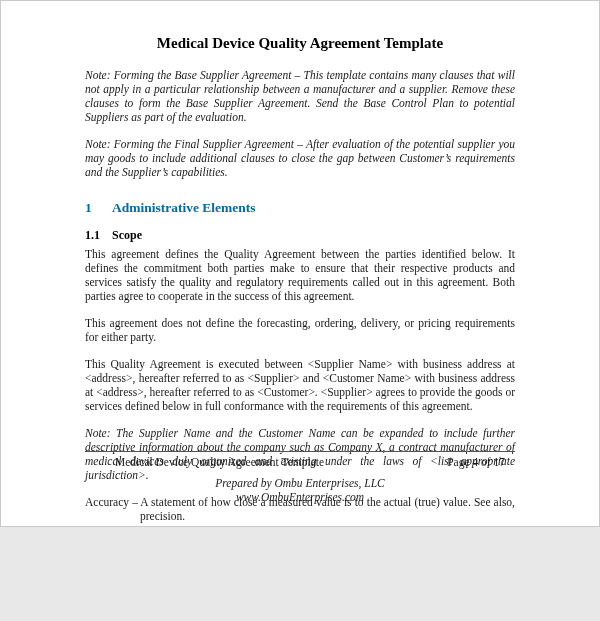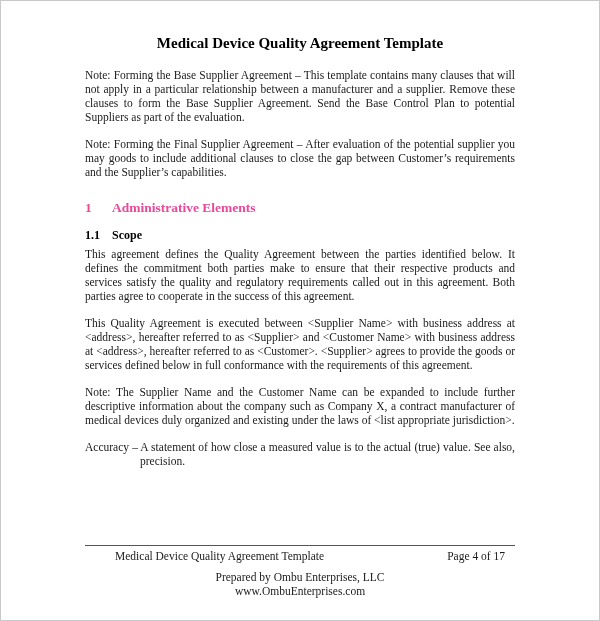--- a/index.html
+++ b/index.html
@@ -6,21 +6,21 @@
   body {
     width: 600px;
     height: 621px;
     background: #e8e8e8;
     font-family: "Liberation Serif", "DejaVu Serif", serif;
   }
   .page {
     position: relative;
     box-sizing: border-box;
     width: 600px;
-    height: 621px;
+    height: 527px;
     background: #ffffff;
     border: 1px solid #c9c9c9;
     color: #1a1a1a;
     overflow: hidden;
   }
   .content {
     padding: 26px 84px 0 84px;
   }
   .doc-title {
     text-align: center;
@@ -29,26 +29,27 @@
     margin: 8px 0 16px 0;
     color: #000;
   }
   p {
     font-size: 11.5px;
     line-height: 14px;
     margin: 0 0 13px 0;
     text-align: justify;
   }
   p.note {
+    font-style: italic;
   }
   .h1 {
     font-weight: bold;
     font-size: 13.5px;
     margin: 21px 0 4px 0;
-    color: #ec4899;
+    color: #0369a1;
   }
   .h2 {
     font-weight: bold;
     font-size: 12px;
     margin: 12px 0 4px 0;
     color: #000;
   }
   .h-num {
     display: inline-block;
     min-width: 27px;
@@ -72,20 +73,21 @@
   .footer .left { padding-left: 30px; }
   .footer .right { padding-right: 10px; }
   .prepared {
     position: absolute;
     left: 0;
     right: 0;
     bottom: 22px;
     text-align: center;
     font-size: 11.5px;
     line-height: 14px;
+    font-style: italic;
   }
 </style>
 </head>
 <body>
 
 <div class="page">
   <div class="content">
 
     <h1 class="doc-title">Medical Device Quality Agreement Template</h1>
 
@@ -95,20 +97,21 @@
 
     <div class="h1">
       <span class="h-num">1</span><span>Administrative Elements</span>
     </div>
 
     <div class="h2">
       <span class="h-num">1.1</span><span>Scope</span>
     </div>
 
     <p>This agreement defines the Quality Agreement between the parties identified below. It defines the commitment both parties make to ensure that their respective products and services satisfy the quality and regulatory requirements called out in this agreement. Both parties agree to cooperate in the success of this agreement.</p>
+    <p>This agreement does not define the forecasting, ordering, delivery, or pricing requirements for either party.</p>
 
 
     <p>This Quality Agreement is executed between &lt;Supplier Name&gt; with business address at &lt;address&gt;, hereafter referred to as &lt;Supplier&gt; and &lt;Customer Name&gt; with business address at &lt;address&gt;, hereafter referred to as &lt;Customer&gt;. &lt;Supplier&gt; agrees to provide the goods or services defined below in full conformance with the requirements of this agreement.</p>
 
     <p class="note">Note: The Supplier Name and the Customer Name can be expanded to include further descriptive information about the company such as Company X, a contract manufacturer of medical devices duly organized and existing under the laws of &lt;list appropriate jurisdiction&gt;.</p>
 
 
 
     <p class="hanging">Accuracy – A statement of how close a measured value is to the actual (true) value. See also, precision.</p>
 

